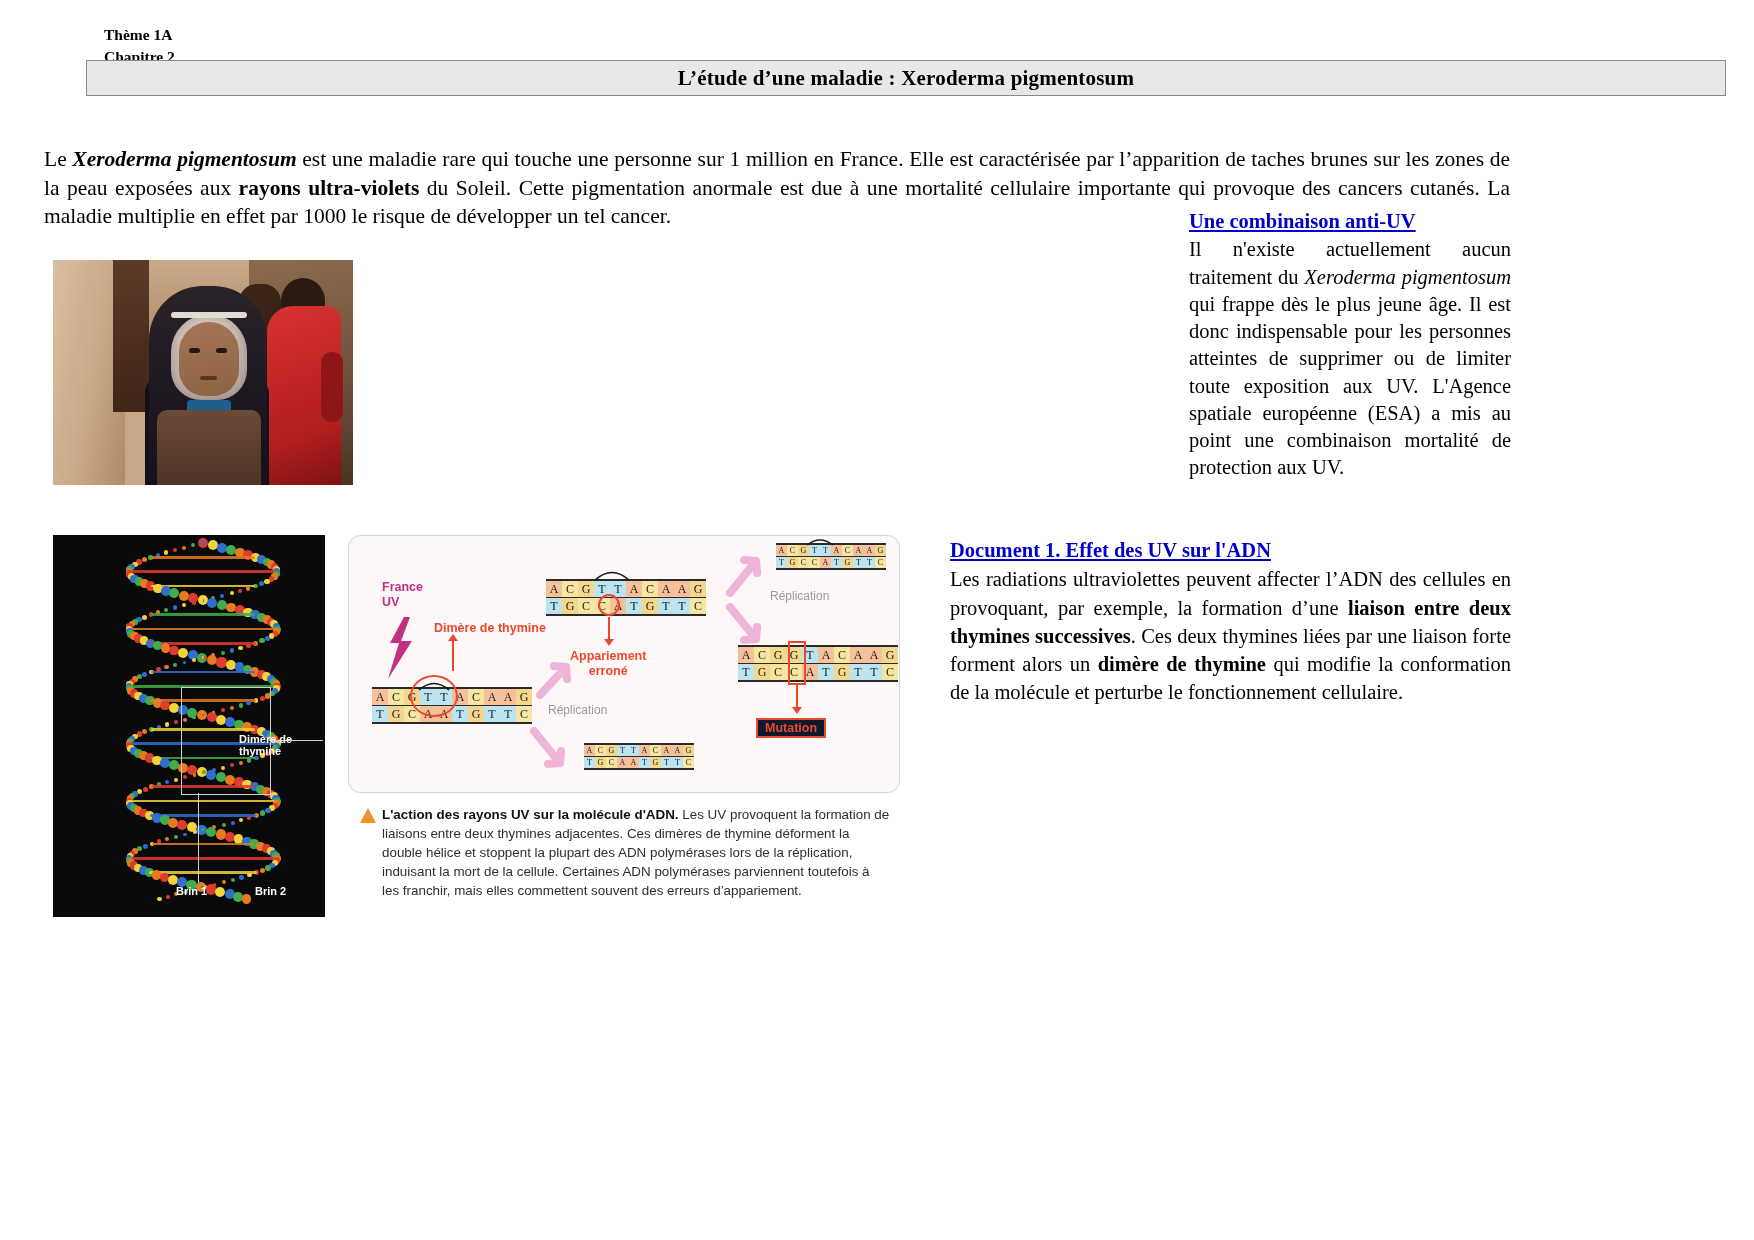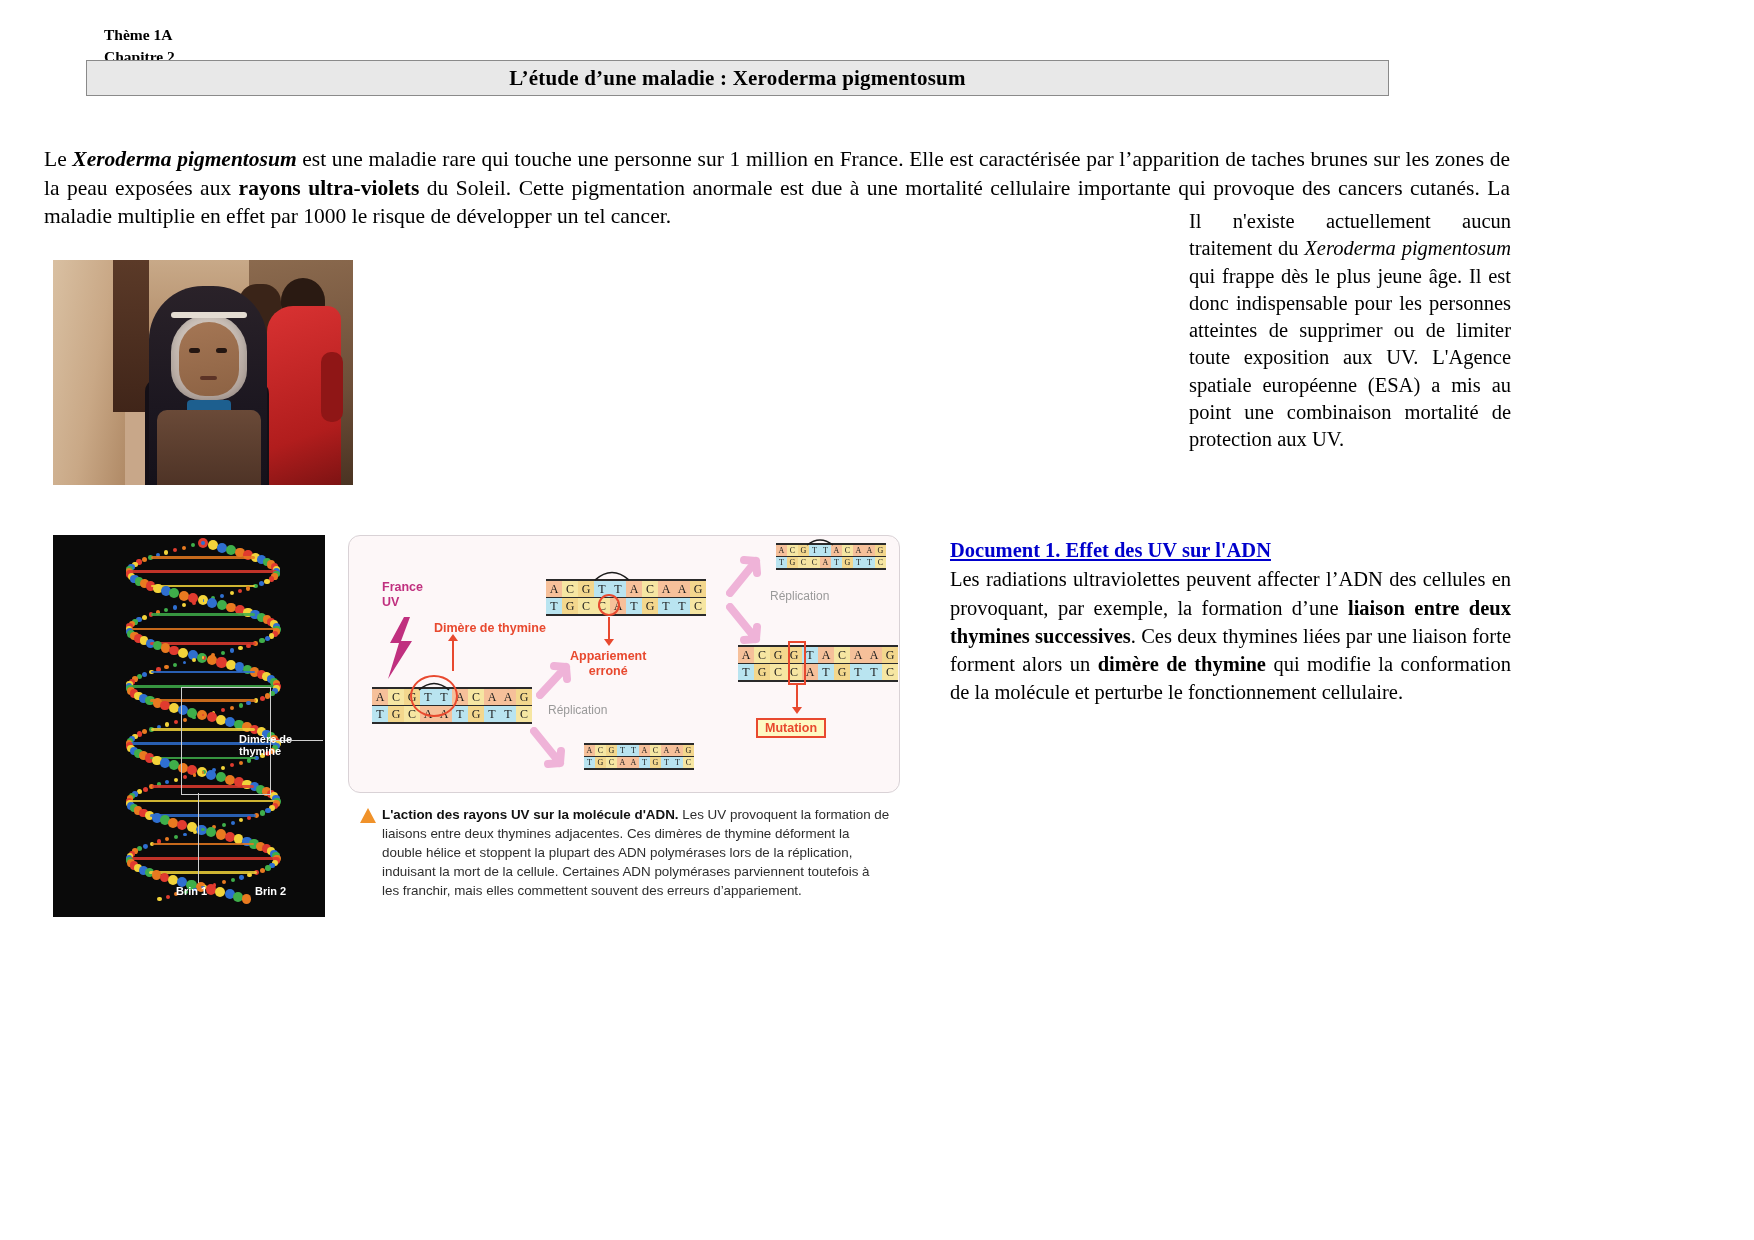--- a/index.html
+++ b/index.html
@@ -28,21 +28,21 @@
     top: 24px;
     font-family: "Liberation Serif", serif;
     font-weight: bold;
     font-size: 15.5px;
     line-height: 1.45;
   }
   .title-banner {
     position: absolute;
     left: 86px;
     top: 60px;
-    width: 1303px;
+    width: 1640px;
     height: 36px;
     background: #e8e8e8;
     border: 1.5px solid #8a8a8a;
     box-sizing: border-box;
     display: flex;
     align-items: center;
     justify-content: center;
   }
   .title-banner span {
     font-size: 21px;
@@ -259,21 +259,21 @@
     box-sizing: border-box;
   }
   .mutation-tag {
     position: absolute;
     border: 2px solid #e8492f;
     color: #e8492f;
     font-family: "Liberation Sans", sans-serif;
     font-weight: bold;
     font-size: 12.5px;
     padding: 1px 7px;
-    background: #fef9c3;
+    background: #0f172a;
   }
   .arrow-red-up {
     position: absolute;
     width: 2px;
     background: #e8492f;
   }
   .arrow-red-dn {
     position: absolute;
     width: 2px;
     background: #e8492f;
@@ -378,21 +378,21 @@
     <div class="ph-face"></div>
     <div class="ph-eye1"></div>
     <div class="ph-eye2"></div>
     <div class="ph-mouth"></div>
     <div class="ph-band"></div>
     <div class="ph-neck"></div>
     <div class="ph-chest"></div>
   </div>
 
   <div class="rc1">
-    <span>Il n'existe actuellement aucun traitement du </span><i>Xeroderma pigmentosum</i><span> qui frappe dès le plus jeune âge. Il est donc indispensable pour les personnes atteintes de supprimer ou de limiter toute exposition aux UV. L'Agence spatiale européenne (ESA) a mis au point une combinaison mortalité de protection aux UV.</span>
+    <span class="bluehead">Une combinaison anti-UV</span><span>Il n'existe actuellement aucun traitement du </span><i>Xeroderma pigmentosum</i><span> qui frappe dès le plus jeune âge. Il est donc indispensable pour les personnes atteintes de supprimer ou de limiter toute exposition aux UV. L'Agence spatiale européenne (ESA) a mis au point une combinaison mortalité de protection aux UV.</span>
   </div>
 
   <div class="rc2">
     <span class="bluehead">Document 1. Effet des UV sur l'ADN</span><span>Les radiations ultraviolettes peuvent affecter l’ADN des cellules en provoquant, par exemple, la formation d’une </span><b>liaison entre deux thymines successives</b><span>. Ces deux thymines liées par une liaison forte forment alors un </span><b>dimère de thymine</b><span> qui modifie la conformation de la molécule et perturbe le fonctionnement cellulaire.</span>
   </div>
 
   <div class="dna-photo">
     <div id="helix-host">
         <div class="helix-dot" style="left:144.9px;top:2.9000000000000004px;width:10.2px;height:10.2px;background:#e03b2f;"></div>
         <div class="helix-dot" style="left:148.1px;top:6.1px;width:3.8px;height:3.8px;background:#2f6fd0;"></div>

